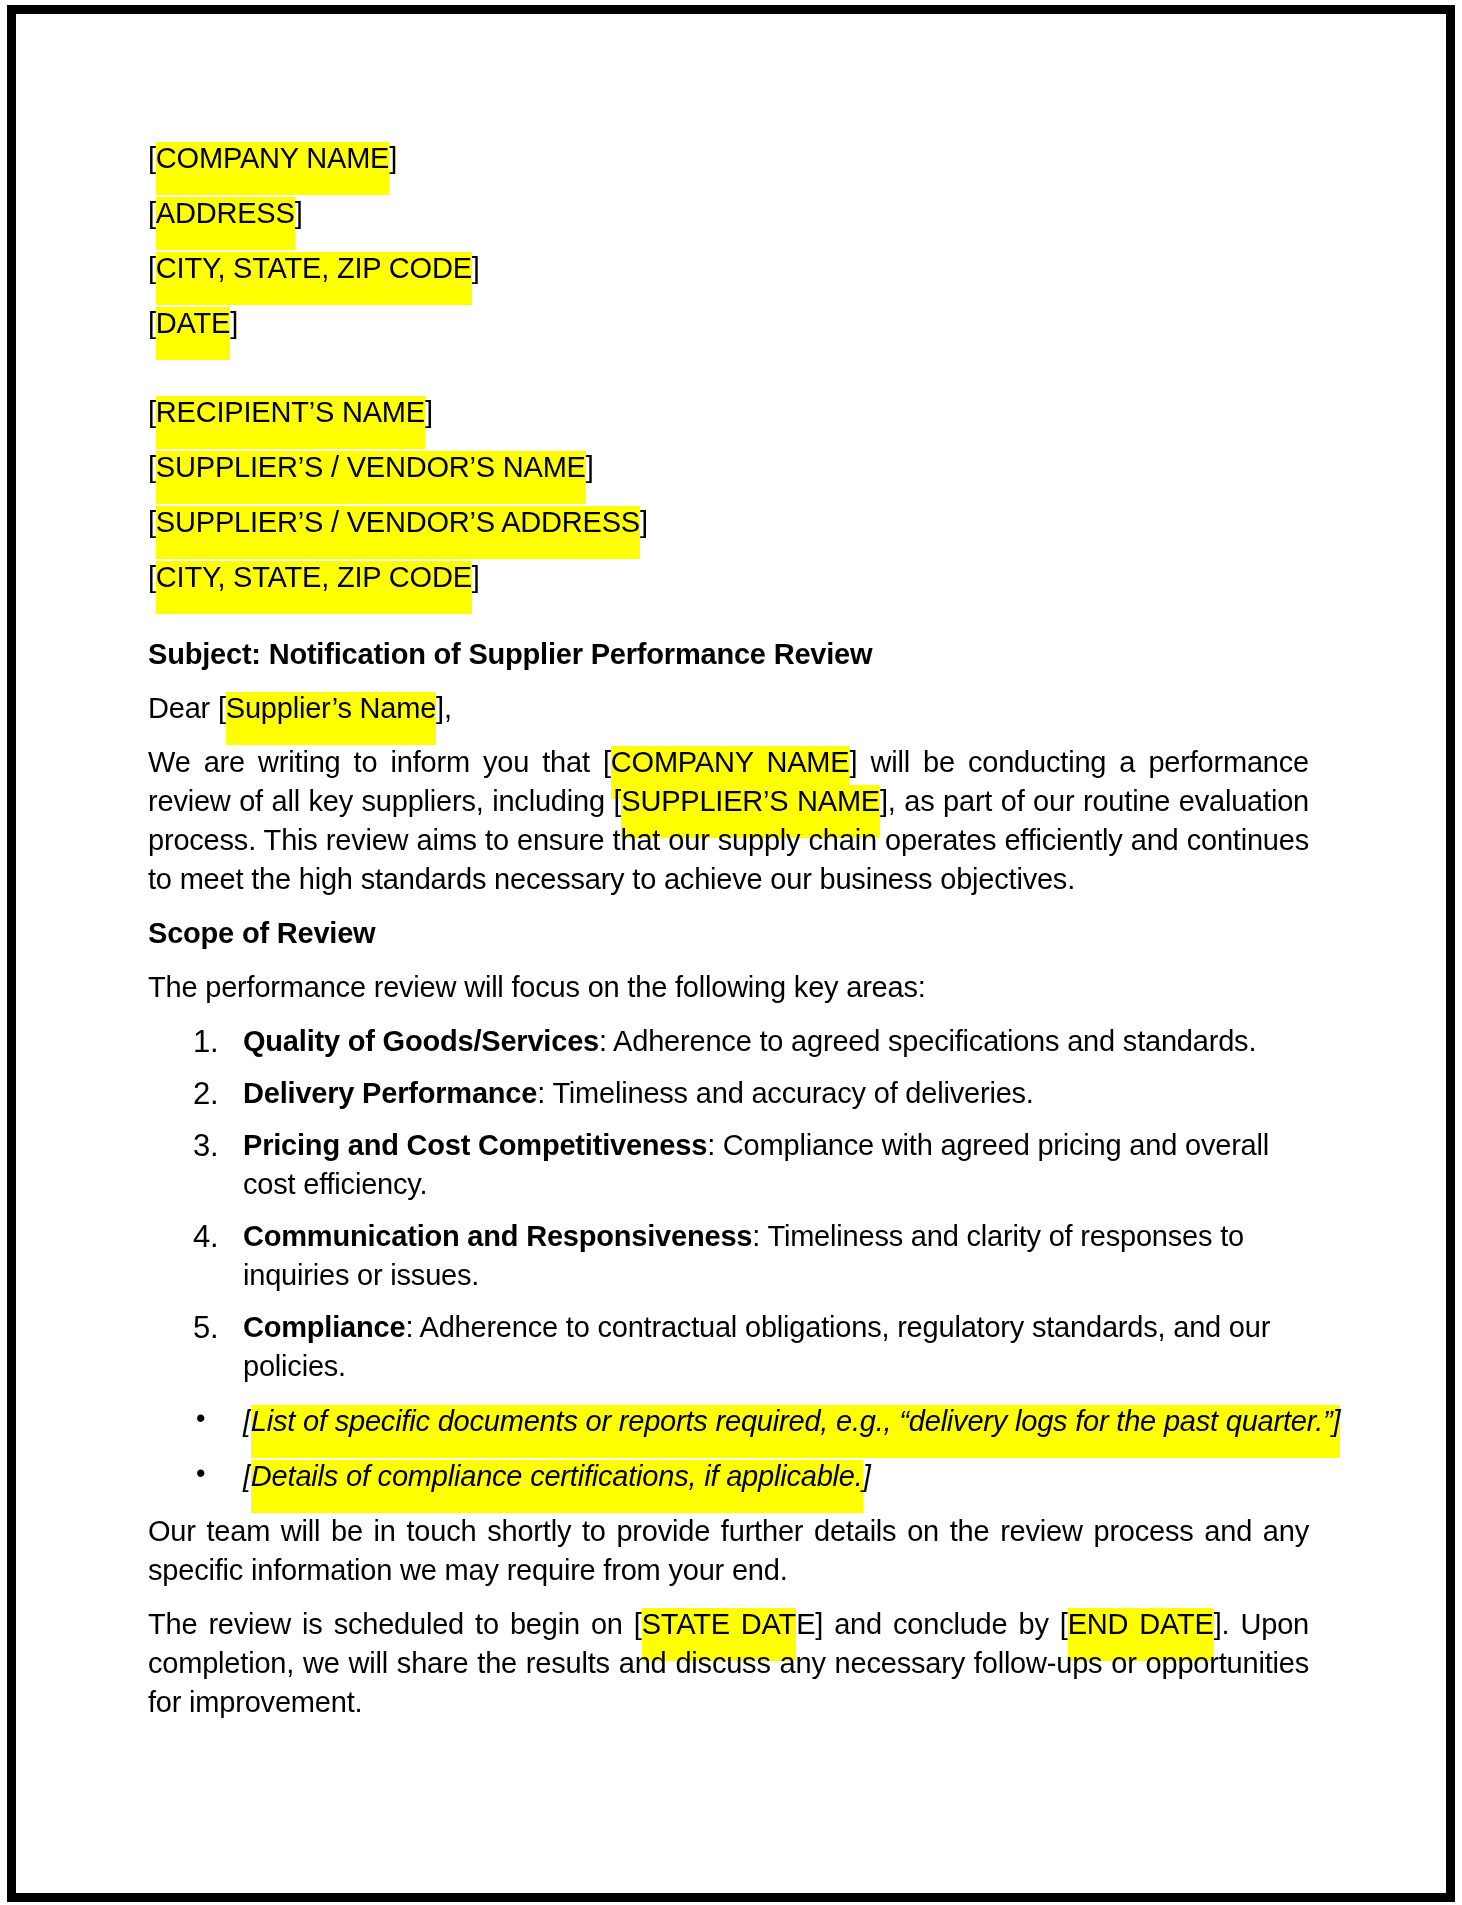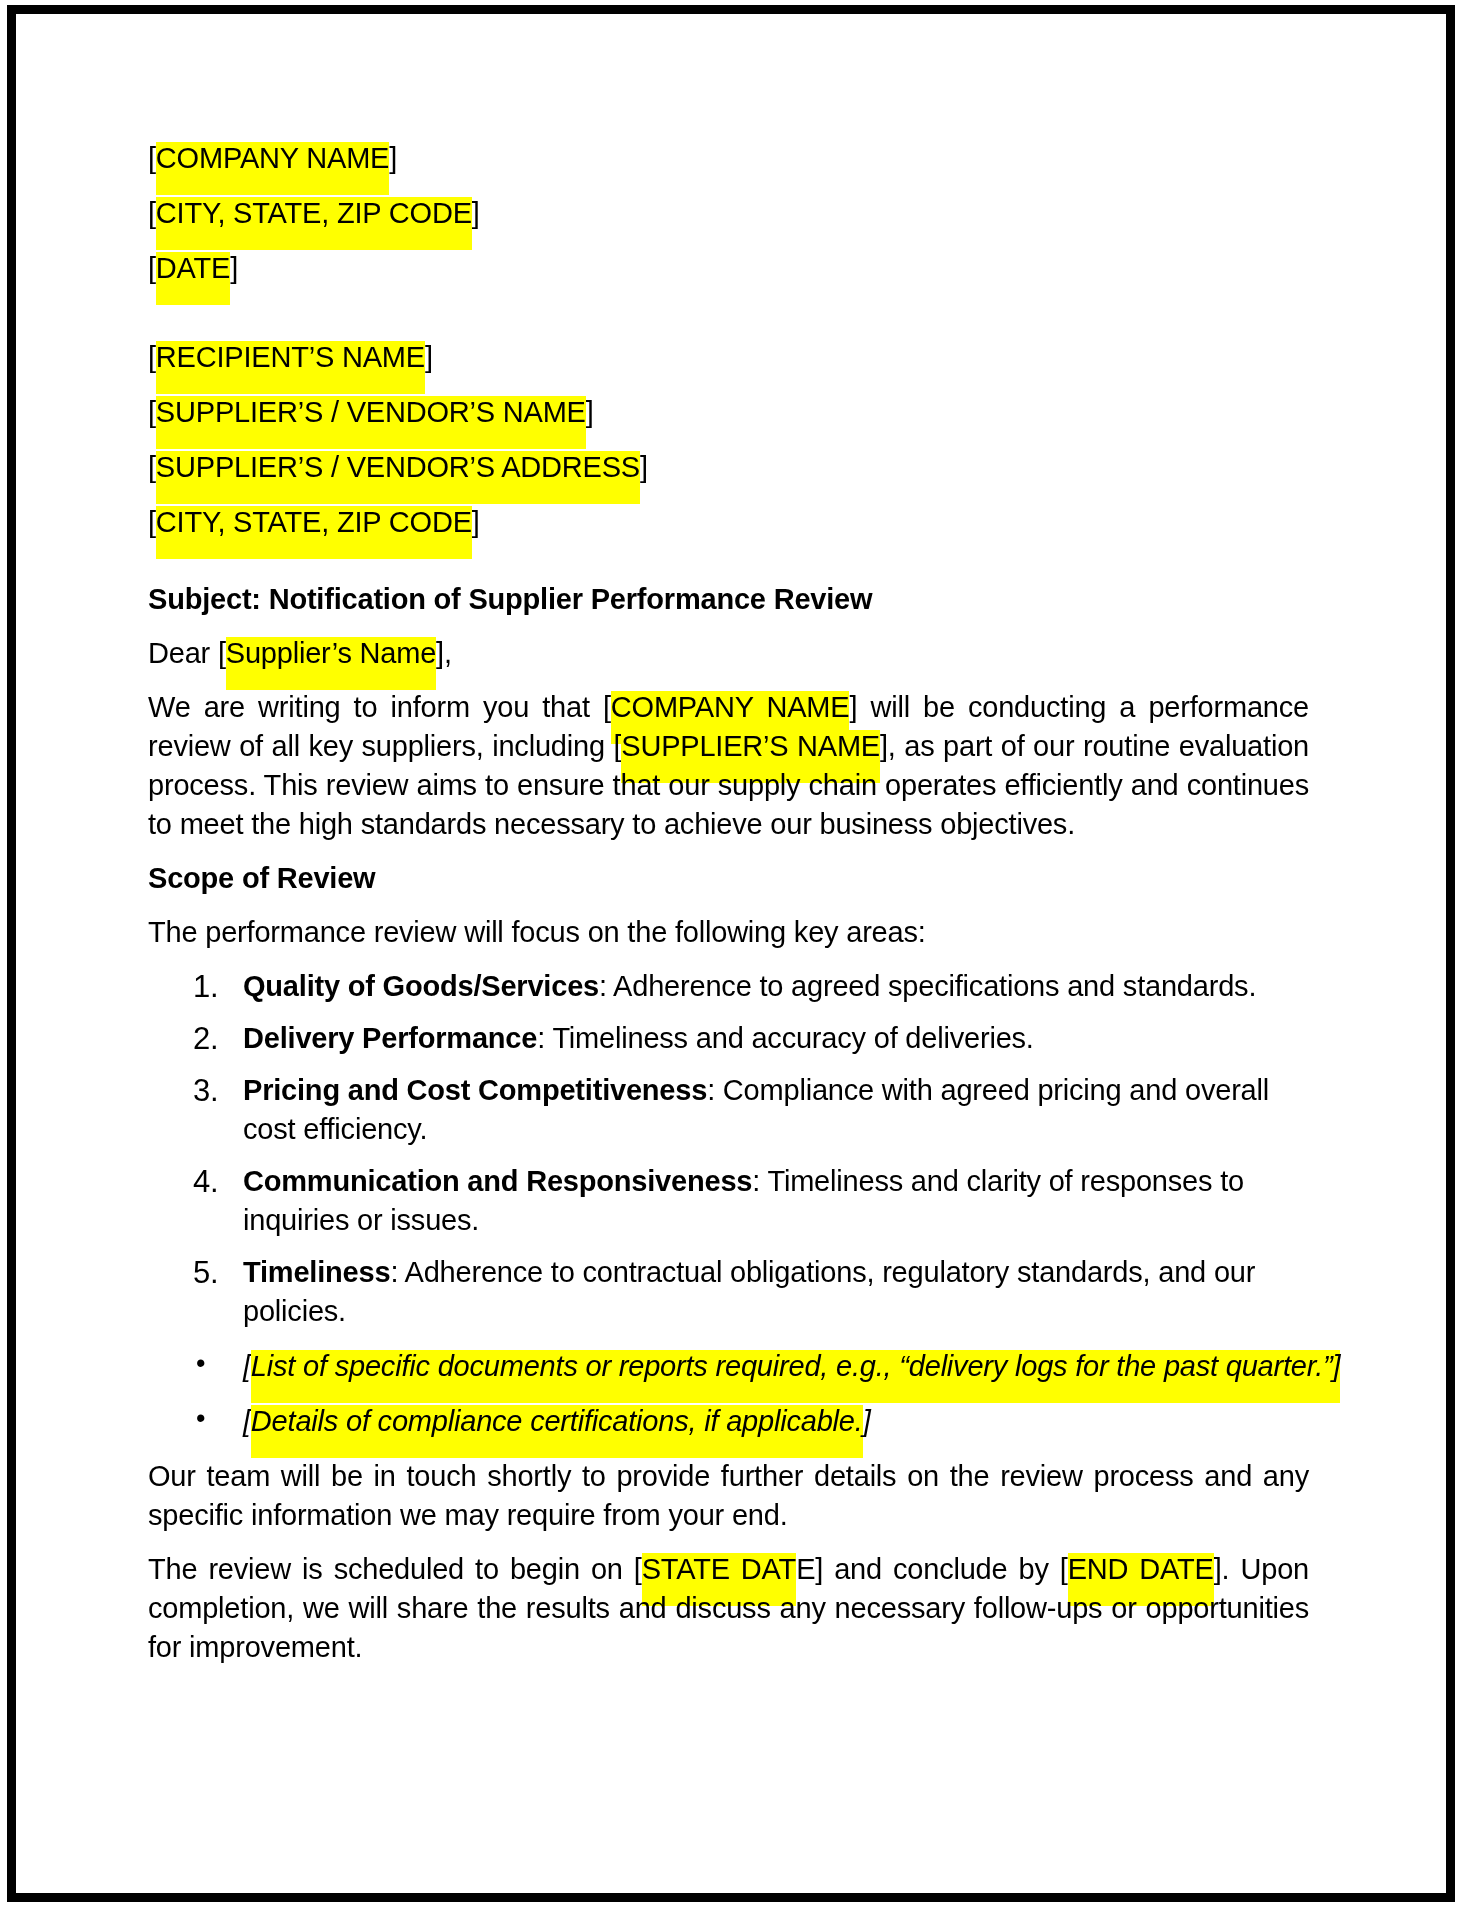--- a/index.html
+++ b/index.html
@@ -43,20 +43,21 @@
 </style>
 </head>
 <body>
 
 <div class="canvas">
   <div class="frame">
     <div class="content">
 
       <div class="sender-block">
         <p class="ph-line"><span>[</span><span class="hl">COMPANY NAME</span><span>]</span></p>
+        <p class="ph-line"><span>[</span><span class="hl">ADDRESS</span><span>]</span></p>
         <p class="ph-line"><span>[</span><span class="hl">CITY, STATE, ZIP CODE</span><span>]</span></p>
         <p class="ph-line"><span>[</span><span class="hl">DATE</span><span>]</span></p>
       </div>
 
       <div class="recipient-block">
         <p class="ph-line"><span>[</span><span class="hl">RECIPIENT’S NAME</span><span>]</span></p>
         <p class="ph-line"><span>[</span><span class="hl">SUPPLIER’S / VENDOR’S NAME</span><span>]</span></p>
         <p class="ph-line"><span>[</span><span class="hl">SUPPLIER’S / VENDOR’S ADDRESS</span><span>]</span></p>
         <p class="ph-line"><span>[</span><span class="hl">CITY, STATE, ZIP CODE</span><span>]</span></p>
       </div>
@@ -69,21 +70,21 @@
 
       <p class="bold">Scope of Review</p>
 
       <p>The performance review will focus on the following key areas:</p>
 
       <ol class="review">
         <li><span class="num">1.</span><b>Quality of Goods/Services</b><span>: Adherence to agreed specifications and standards.</span></li>
         <li><span class="num">2.</span><b>Delivery Performance</b><span>: Timeliness and accuracy of deliveries.</span></li>
         <li><span class="num">3.</span><b>Pricing and Cost Competitiveness</b><span>: Compliance with agreed pricing and overall cost efficiency.</span></li>
         <li><span class="num">4.</span><b>Communication and Responsiveness</b><span>: Timeliness and clarity of responses to inquiries or issues.</span></li>
-        <li><span class="num">5.</span><b>Timeliness</b><span>: Adherence to contractual obligations, regulatory standards, and our policies.</span></li>
+        <li><span class="num">5.</span><b>Compliance</b><span>: Adherence to contractual obligations, regulatory standards, and our policies.</span></li>
       </ol>
 
 
 
       <ul class="req">
         <li><span class="dot">•</span><span class="item-text"><span>[</span><span class="hl">List of specific documents or reports required, e.g., “delivery logs for the past quarter.”]</span></span></li>
         <li><span class="dot">•</span><span class="item-text"><span>[</span><span class="hl">Details of compliance certifications, if applicable.</span><span>]</span></span></li>
       </ul>
 
       <p class="just">Our team will be in touch shortly to provide further details on the review process and any specific information we may require from your end.</p>

